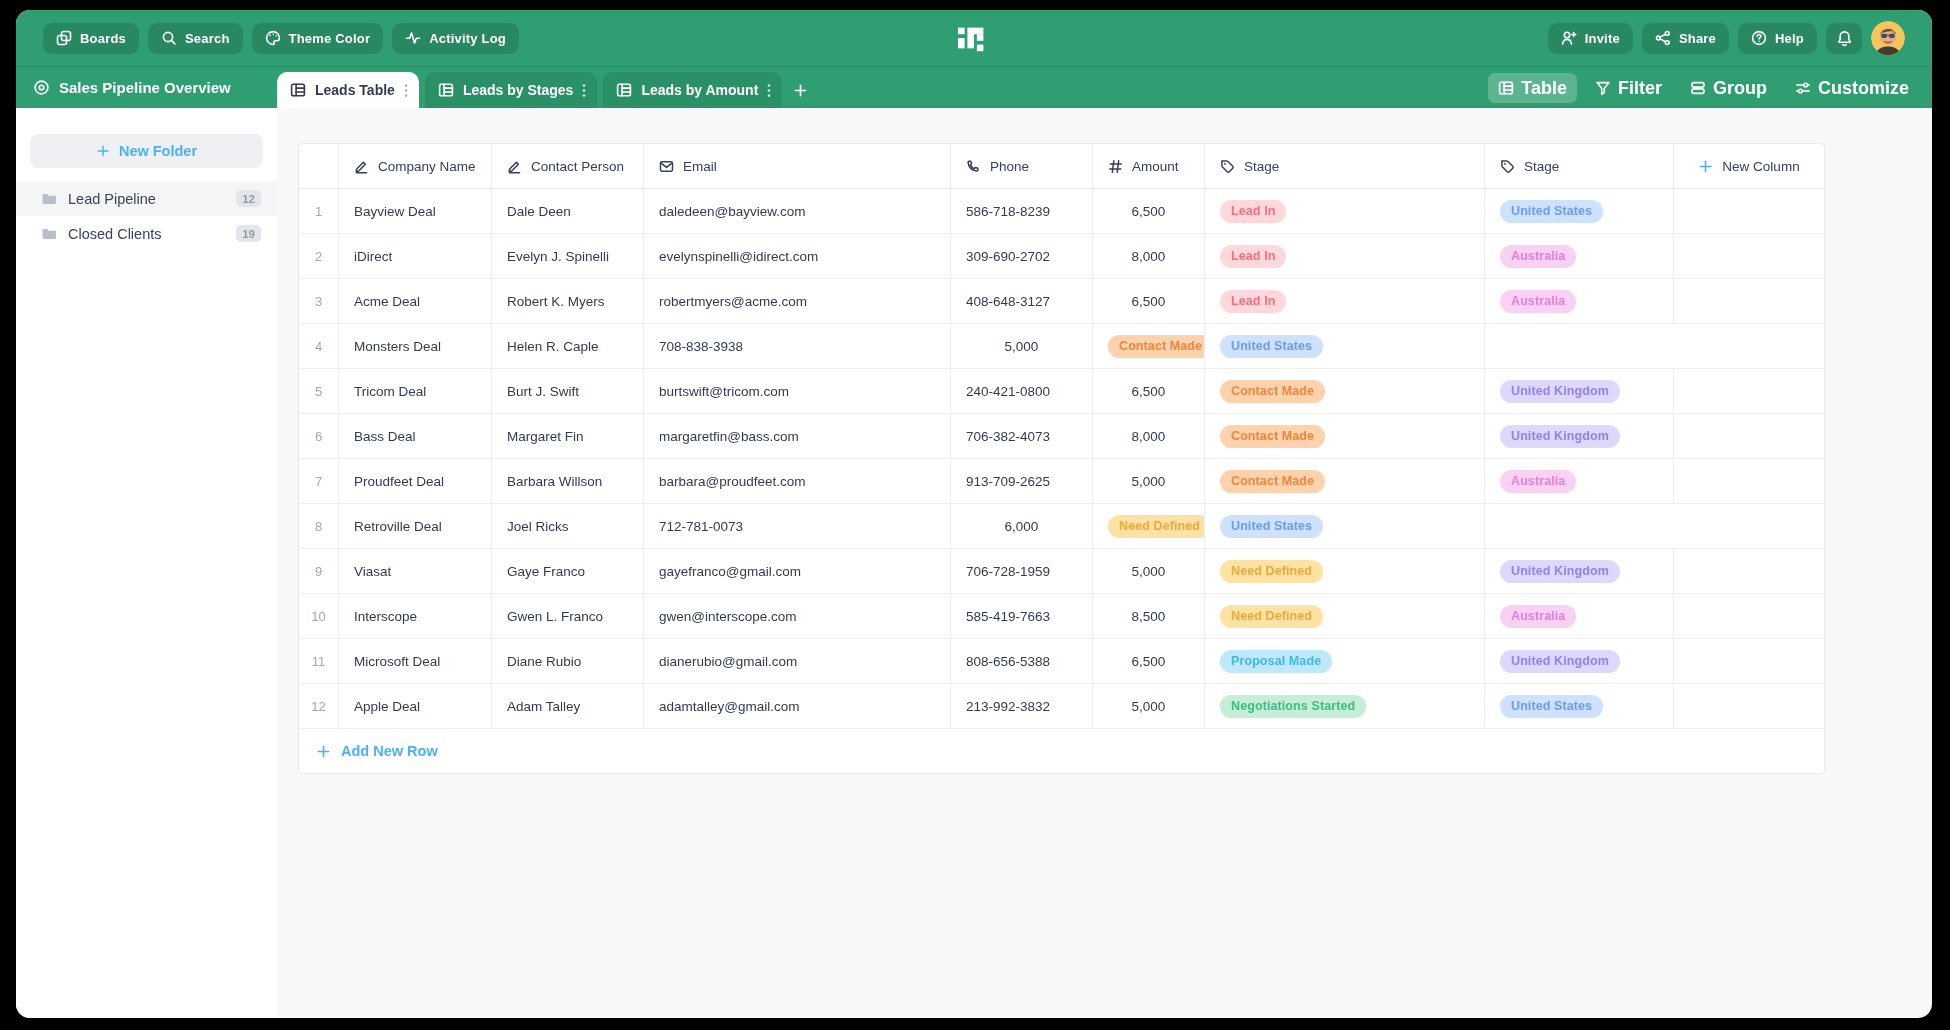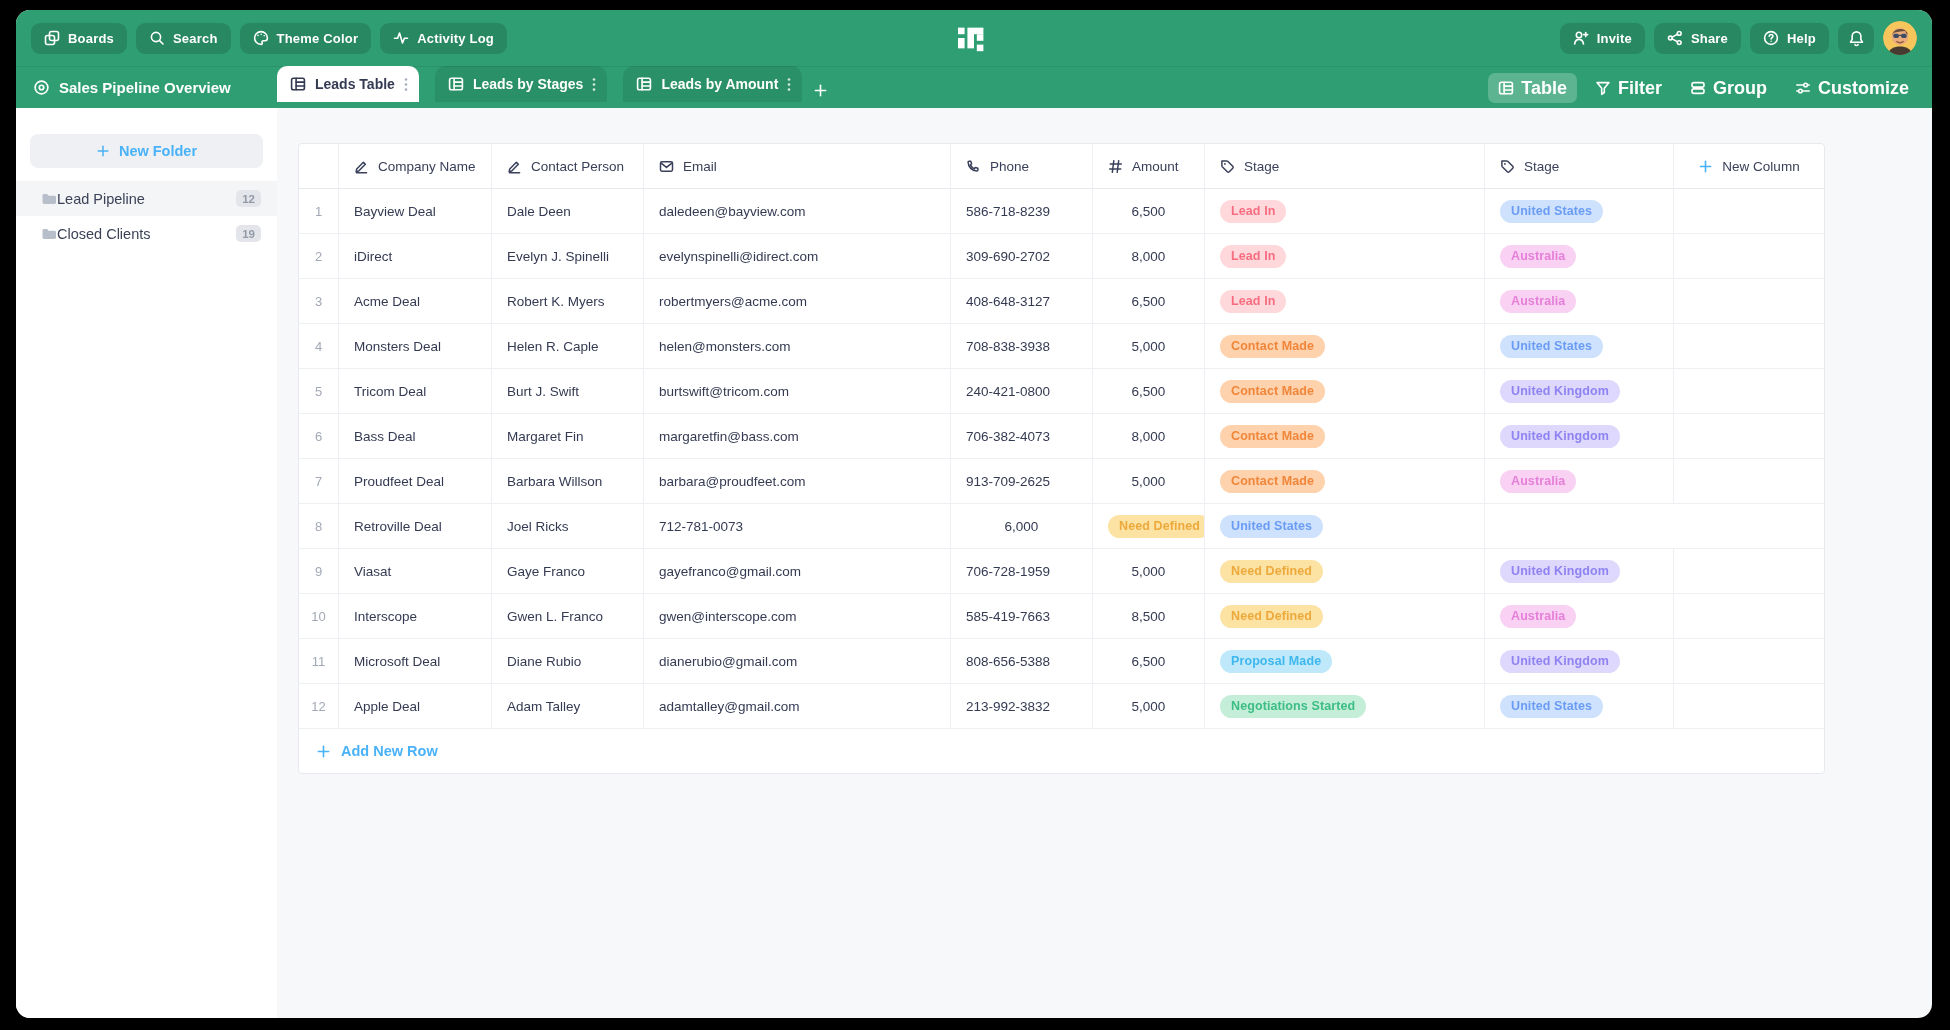--- a/index.html
+++ b/index.html
@@ -8,46 +8,46 @@
     --green:#2f9f73;
     --pill:rgba(0,0,0,.14);
     --navy:#343a52;
     --blue:#49b2f8;
     --border:#e7e9ee;
     --rowline:#edeff3;
   }
   .app{ position:absolute; left:16px; top:10px; width:1916px; height:1008px; border-radius:14px; overflow:hidden; background:#f7f8fa; display:flex; flex-direction:column; }
 
   
-  .topbar{ height:56px; flex:0 0 auto; background:var(--green); display:flex; align-items:center; padding:0 15px; position:relative; }
+  .topbar{ height:56px; flex:0 0 auto; background:var(--green); display:flex; align-items:center; padding:0 27px; position:relative; }
   .tb-group{ display:flex; align-items:center; gap:9px; }
   .tb-right{ margin-left:auto; }
   .pill{ display:inline-flex; align-items:center; gap:8px; background:var(--pill); color:#fff; border:none; border-radius:9px; padding:0 13px; height:31px; font-size:13px; font-weight:700; cursor:pointer; font-family:inherit; letter-spacing:.2px; }
   .pill.icon-only{ width:36px; padding:0; justify-content:center; }
   .logo{ position:absolute; left:50%; top:50%; transform:translate(-50%,-50%); width:32px; height:36px; display:flex; }
   .avatar{ width:34px; height:34px; border-radius:50%; overflow:hidden; flex:0 0 auto; cursor:pointer; }
 
   
   .tabbar{ height:42px; flex:0 0 auto; background:var(--green); display:flex; align-items:flex-end; box-shadow:inset 0 1px 0 rgba(0,0,0,.07); }
   .board-title{ width:261px; flex:0 0 auto; align-self:stretch; display:flex; align-items:center; gap:9px; color:#fff; font-weight:700; font-size:15px; padding-left:17px; }
-  .tabs{ display:flex; gap:16px; height:100%; }
+  .tabs{ display:flex; align-items:flex-end; gap:6px; height:100%; }
   .tab{ height:36px; display:flex; align-items:center; gap:9px; padding:0 11px 0 13px; border-radius:10px 10px 0 0; background:rgba(0,0,0,.09); color:#fff; font-size:14px; font-weight:600; cursor:pointer; white-space:nowrap; }
   .tab.active{ background:#fff; color:var(--navy); }
   .tab .dots{ color:rgba(255,255,255,.8); display:flex; }
   .tab.active .dots{ color:#a8aebb; }
   .tab-add{ width:36px; height:36px; display:flex; align-items:center; justify-content:center; color:#fff; cursor:pointer; }
   .view-controls{ margin-left:auto; display:flex; align-items:center; gap:8px; padding-right:13px; padding-bottom:5px; }
   .vc{ display:flex; align-items:center; gap:7px; height:30px; padding:0 10px; border-radius:7px; color:#fff; font-size:18px; font-weight:600; cursor:pointer; white-space:nowrap; }
   .vc.active{ background:rgba(255,255,255,.22); }
 
   
   .main{ flex:1; display:flex; min-height:0; }
   .sidebar{ width:261px; flex:0 0 auto; background:#fff; padding-top:15px; }
   .new-folder-btn{ margin:11px 14px 13px; width:calc(100% - 28px); height:34px; border:none; border-radius:8px; background:#eef0f3; color:var(--blue); font-size:14.5px; font-weight:600; display:flex; align-items:center; justify-content:center; gap:9px; cursor:pointer; font-family:inherit; }
-  .folder{ height:35px; display:flex; align-items:center; padding:0 16px 0 25px; font-size:14.5px; color:#3c4257; cursor:pointer; }
+  .folder{ height:35px; display:flex; align-items:center; gap:11px; padding:0 16px 0 25px; font-size:14.5px; color:#3c4257; cursor:pointer; }
   .folder.active{ background:#f4f5f7; }
   .folder-count{ margin-left:auto; background:#e3e5ea; color:#949ba8; font-size:11.5px; font-weight:700; border-radius:5px; padding:2.5px 6px; }
 
   .content{ flex:1; padding:35px 0 0 21px; overflow:hidden; }
   .table-card{ width:1527px; background:#fff; border:1px solid var(--border); border-radius:4px; overflow:hidden; }
   .trow{ display:grid; grid-template-columns:40px 153px 152px 307px 142px 112px 280px 189px 150px; border-bottom:1px solid var(--rowline); }
   .trow.thead{ border-bottom:1px solid var(--border); }
   .tcell{ height:44px; display:flex; align-items:center; padding:0 15px; border-right:1px solid var(--rowline); font-size:13.5px; color:var(--navy); white-space:nowrap; overflow:hidden; }
   .trow .tcell:last-child{ border-right:none; }
   .thead .tcell{ font-weight:400; color:#3a4059; gap:9px;align-items:center; }
@@ -445,21 +445,20 @@
               </div>
               <div class="tcell">
                 <span class="badge" style="background: rgb(249, 210, 243); color: rgb(229, 127, 216);">Australia</span>
               </div>
               <div class="tcell"></div>
             </div>
             <div class="trow">
               <div class="tcell num">4</div>
               <div class="tcell">Monsters Deal</div>
               <div class="tcell">Helen R. Caple</div>
-              <div class="tcell">helen@monsters.com</div>
               <div class="tcell">708-838-3938</div>
               <div class="tcell amount">5,000</div>
               <div class="tcell">
                 <span class="badge" style="background: rgb(253, 210, 173); color: rgb(240, 134, 58);">Contact Made</span>
               </div>
               <div class="tcell">
                 <span class="badge" style="background: rgb(207, 226, 253); color: rgb(107, 156, 244);">United States</span>
               </div>
               <div class="tcell"></div>
             </div>

